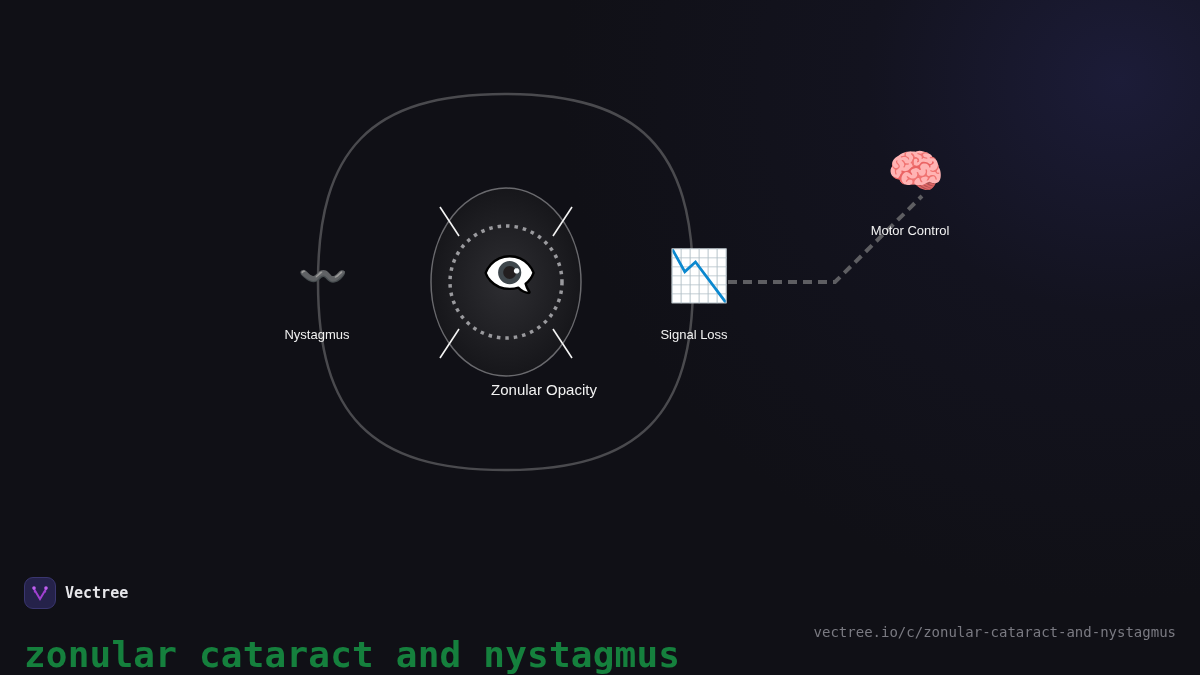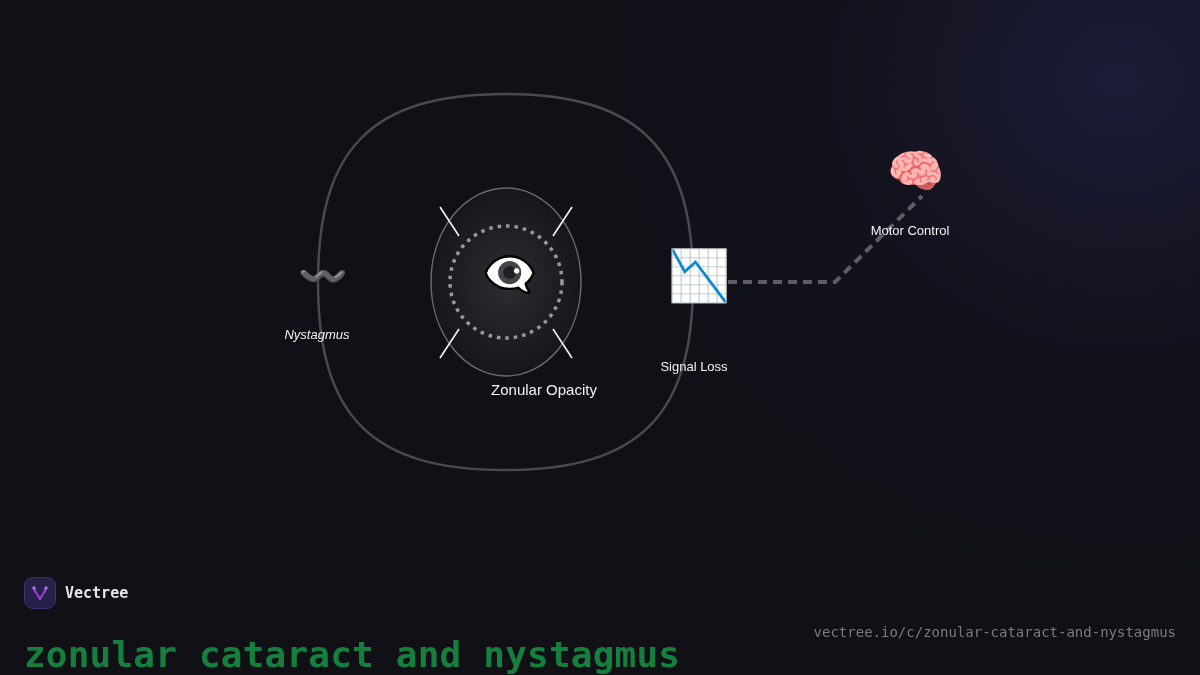--- a/index.html
+++ b/index.html
@@ -67,24 +67,24 @@
     <line x1="572" y1="358" x2="553" y2="329"></line>
   </g>
 
   <path d="M728,282 L835,282 L922,196" fill="none" stroke="#5e5e62" stroke-width="4" stroke-dasharray="9 6"></path>
 </svg>
 
 <div class="emoji" style="left:510px;top:274px;font-size:44px;">👁️‍🗨️</div>
 <div class="node-label center-label" style="left:506px;top:381px;">Zonular Opacity</div>
 
 <div class="emoji" style="left:323px;top:276px;font-size:40px;">〰️</div>
-<div class="node-label" style="left:317px;top:327px;font-style:italic;">Nystagmus</div>
+<div class="node-label" style="left:317px;top:327px;">Nystagmus</div>
 
 <div class="emoji" style="left:700px;top:276px;font-size:50px;">📉</div>
-<div class="node-label" style="left:694px;top:327px;margin-top:32px;">Signal Loss</div>
+<div class="node-label" style="left:694px;top:327px;">Signal Loss</div>
 
 <div class="emoji" style="left:916px;top:171px;font-size:46px;">🧠</div>
 <div class="node-label" style="left:910px;top:223px;">Motor Control</div>
 
 <div class="brand">
   <div class="logo">
     <svg width="20" height="20" viewBox="0 0 20 20">
       <path d="M4,6 L10,16 L16,6" fill="none" stroke="#a040d0" stroke-width="2" stroke-linecap="round"></path>
       <circle cx="4" cy="5" r="1.8" fill="#c060f0"></circle>
       <circle cx="16" cy="5" r="1.8" fill="#c060f0"></circle>

